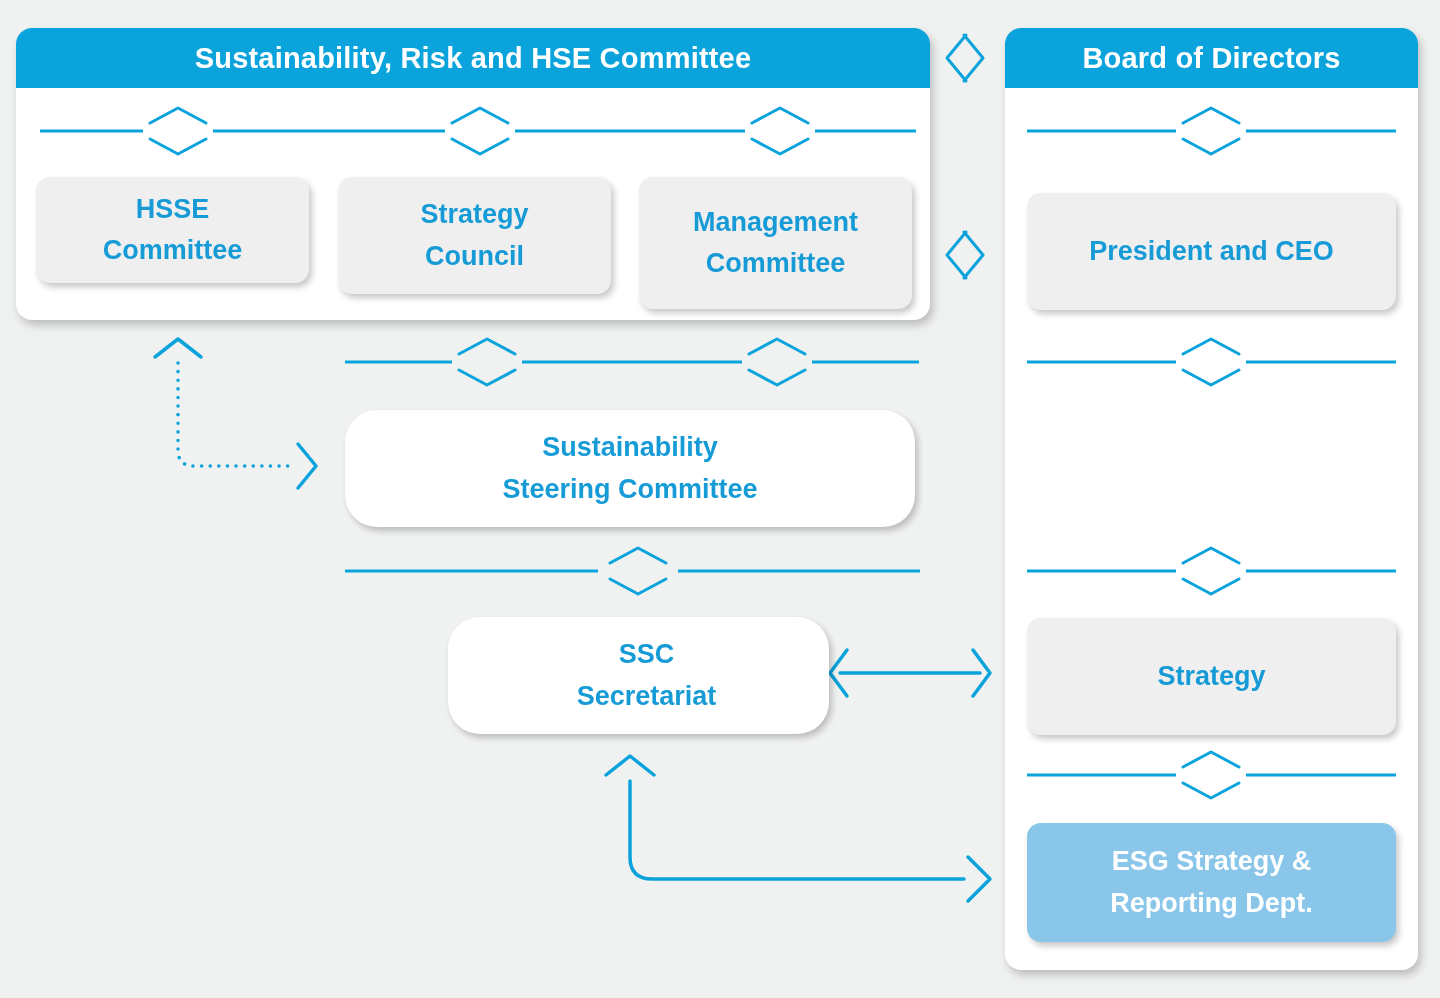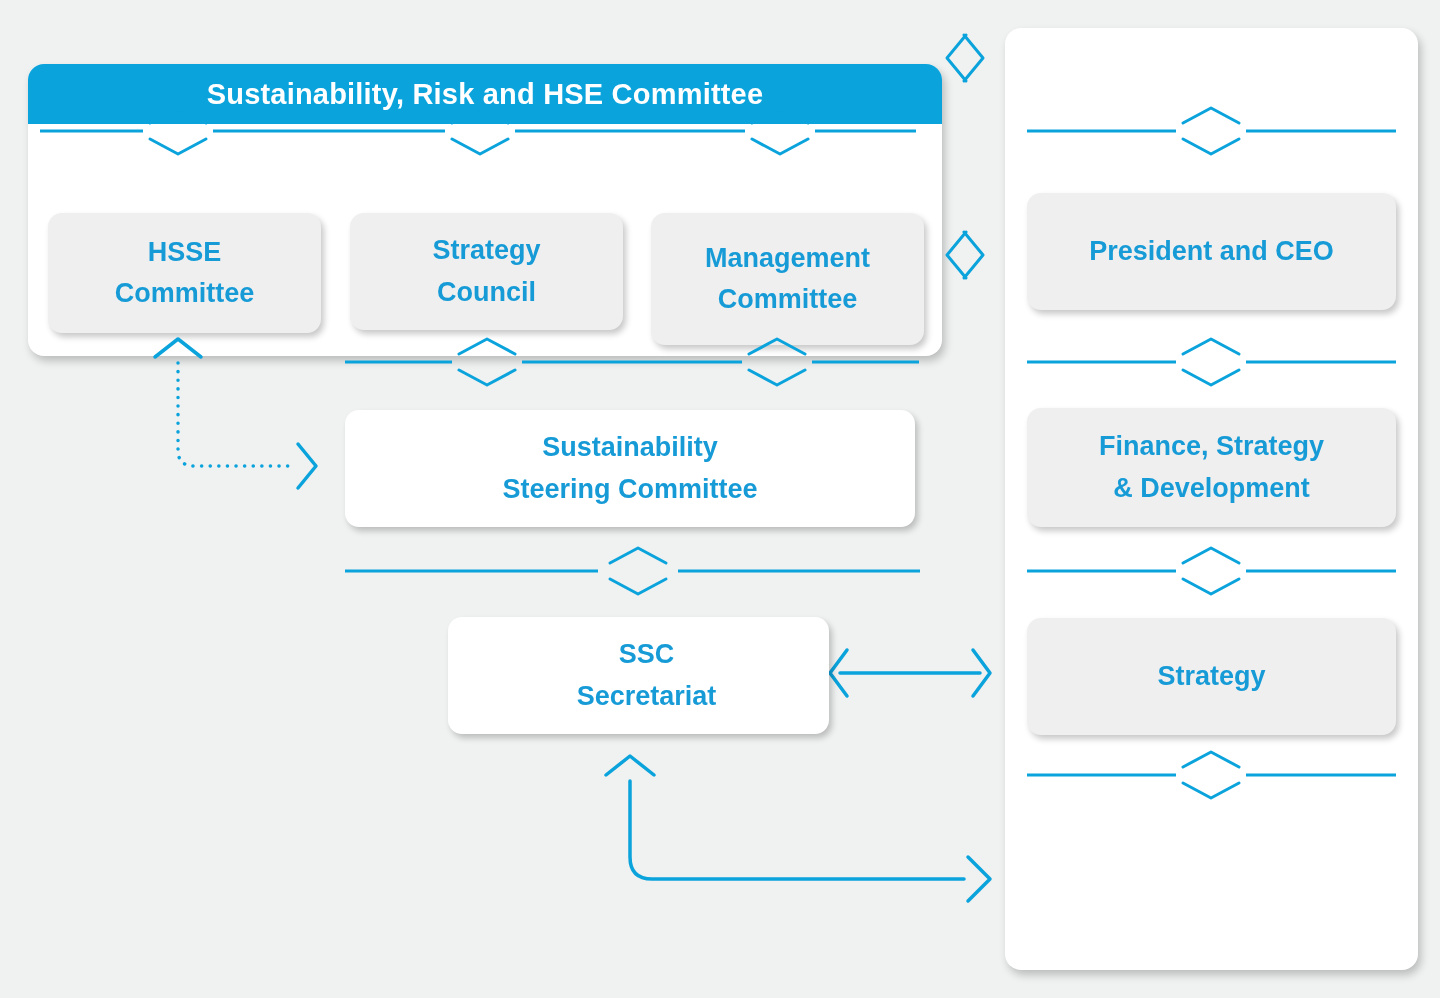--- a/index.html
+++ b/index.html
@@ -39,21 +39,21 @@
     align-items: center;
     justify-content: center;
     text-align: center;
     color: var(--node-text, #169bd7);
     font-size: 27px;
     line-height: 1.52;
     white-space: pre-line;
     box-shadow: 3px 4px 6px rgba(0,0,0,0.22);
     z-index: 3;
   }
-  .node.white { background: var(--panel-bg, #ffffff); }
+  .node.white { background: var(--panel-bg, #ffffff); border-radius: 32px; }
   .node.esg {
     background: var(--esg-bg, #89c6e9);
     color: var(--esg-text, #ffffff);
   }
   svg.connectors {
     position: absolute;
     left: 0; top: 0;
     z-index: 2;
     pointer-events: none;
   }
@@ -61,37 +61,40 @@
   .chev { stroke: var(--accent, #0ba3dc); stroke-width: 3; fill: none;
           stroke-linejoin: round; stroke-linecap: round; }
   .arrow { stroke-width: 3.5; }
   .dot   { stroke-dasharray: 0.1 8.5; }
 </style>
 </head>
 <body>
 
 <div class="canvas">
 
-  <div class="panel" style="left:28px; top:28px; width:914px; height:292px; z-index:1;margin-top:36px;">
+  <div class="panel" style="left:16px; top:28px; width:914px; height:292px; z-index:1;">
     <div class="panel-header">
       <span>Sustainability, Risk and HSE Committee</span>
     </div>
-    <div class="node" style="left:20px; top:149px; width:273px; height:120px;">HSSE
+    <div class="node" style="left:20px; top:149px; width:273px; height:106px;">HSSE
 Committee</div>
     <div class="node" style="left:322px; top:149px; width:273px; height:117px;">Strategy
 Council</div>
     <div class="node" style="left:623px; top:149px; width:273px; height:132px;">Management
 Committee</div>
   </div>
 
   <div class="panel" style="left:1005px; top:28px; width:413px; height:942px; z-index:1;">
+    <div class="panel-header">
+      <span>Board of Directors</span>
+    </div>
     <div class="node" style="left:22px; top:165px; width:369px; height:117px;">President and CEO</div>
-    <div class="node" style="left:22px; top:380px; width:369px; height:119px;">Finance, Strategy
-&amp; Development</div>
     <div class="node" style="left:22px; top:590px; width:369px; height:117px;">Strategy</div>
+    <div class="node esg" style="left:22px; top:795px; width:369px; height:119px;">ESG Strategy &amp;
+Reporting Dept.</div>
   </div>
 
   <div class="node white" style="left:345px; top:410px; width:570px; height:117px;">Sustainability
 Steering Committee</div>
   <div class="node white" style="left:448px; top:617px; width:365px; height:117px;padding-left:16px;">SSC
 Secretariat</div>
 
   <svg class="connectors" width="1440" height="998" viewBox="0 0 1440 998">
 
     <g>

